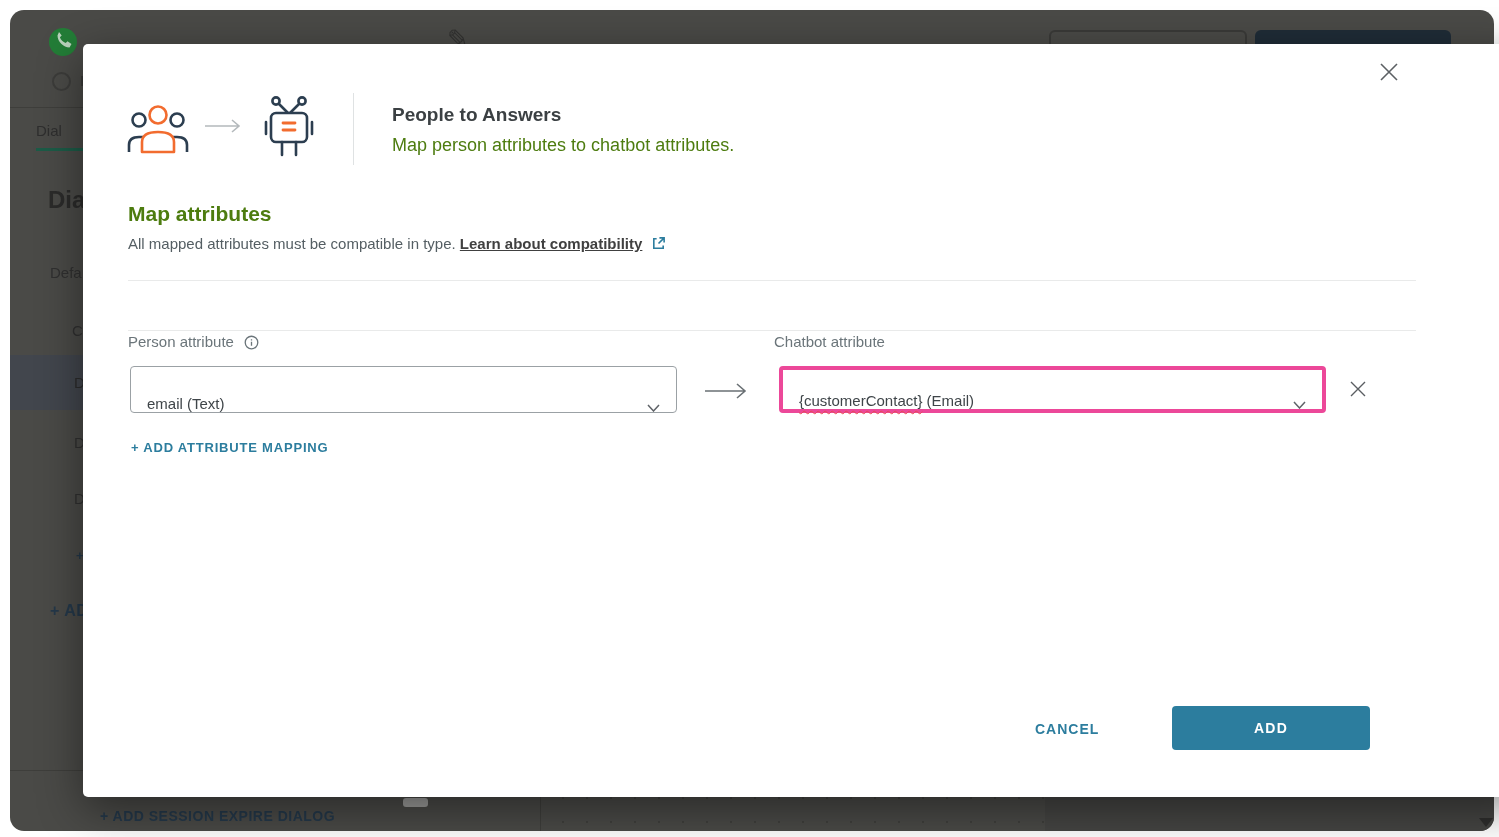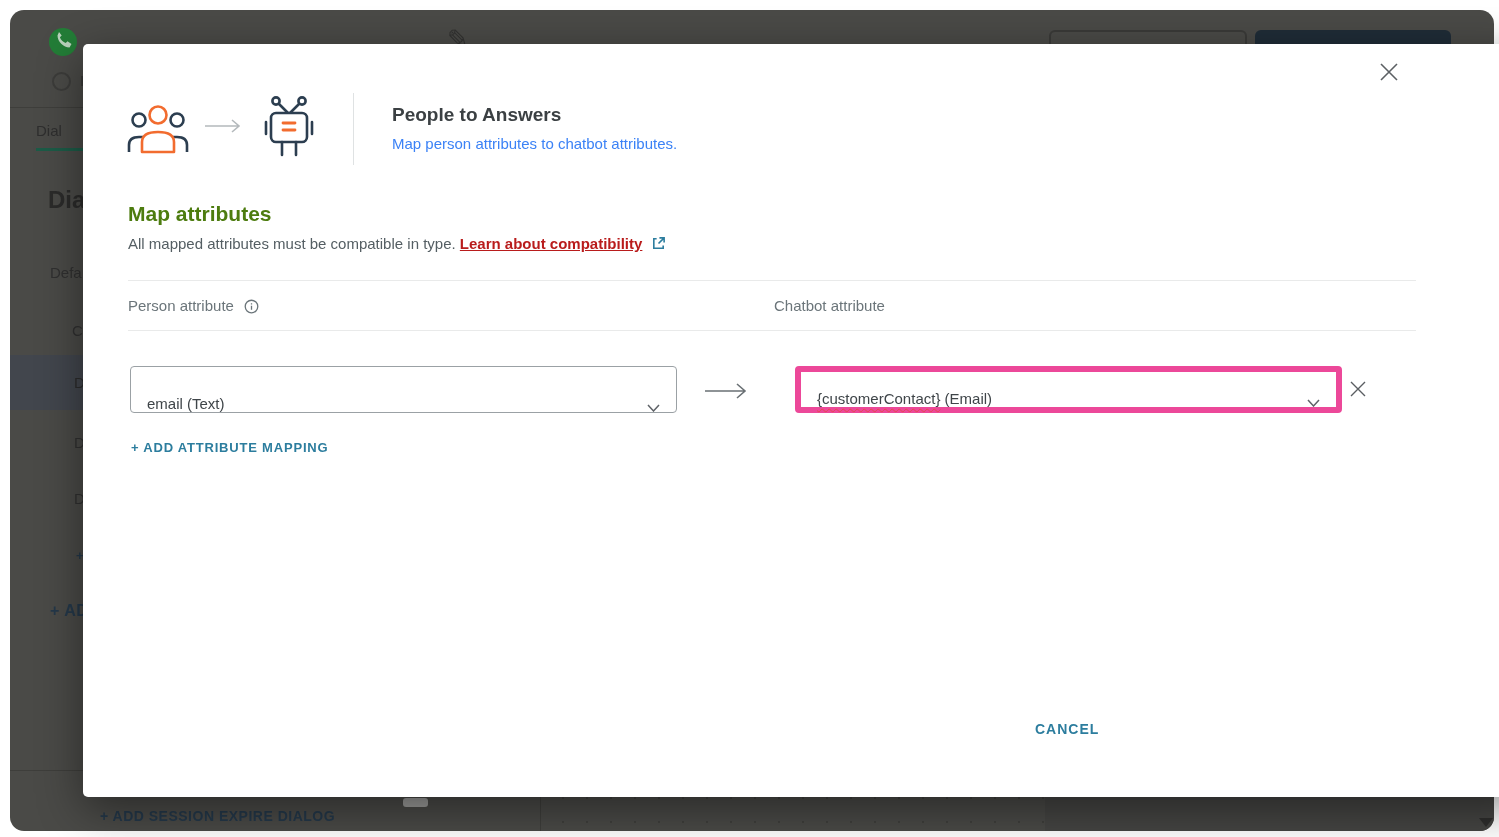--- a/index.html
+++ b/index.html
@@ -8,29 +8,29 @@
   .abs{position:absolute;}
   
   #app-dim{left:10px;top:10px;width:1484px;height:821px;background:#4a4a47;border-radius:14px;overflow:hidden;}
   .dimtext{color:#2e2e2d;}
   .dimline{background:#3e3e3b;}
   .dim-teal{color:#24384a;font-weight:bold;}
   
   #modal{left:83px;top:44px;width:1443px;height:753px;background:#fff;border-radius:5px;
          box-shadow:0 12px 45px rgba(0,0,0,.45);}
   .mod-h1{font-size:19px;font-weight:bold;color:#3b4043;}
-  .mod-sub{font-size:15px;color:#3b82f6;}
+  .mod-sub{font-size:18px;color:#4d7c0f;}
   .sec-h{font-size:21px;font-weight:bold;color:#4d7c0f;}
   .desc{font-size:15px;color:#545e63;}
-  .link{color:#b91c1c;font-weight:bold;text-decoration:underline;cursor:pointer;}
-  .colhead{font-size:15px;color:#6b757a;}
+  .link{color:#404040;font-weight:bold;text-decoration:underline;cursor:pointer;}
+  .colhead{font-size:15px;color:#6b757a;margin-top:36px;}
   .hr{background:#e9eaea;height:1px;}
   .select{background:#fff;border:1px solid #9ba1a5;border-radius:4px;height:47px;width:547px;
           display:flex;align-items:flex-end;padding:0 16px;box-sizing:border-box;font-size:15px;color:#3f4549;cursor:pointer;}
-  .select.focused{border:6px solid #ec4899;margin-left:16px;}
+  .select.focused{border:4px solid #ec4899;}
   .select .chev{margin-left:auto;}
   .wavy{text-decoration:underline wavy #e5484d 1px;text-underline-offset:4px;text-decoration-skip-ink:none;}
   .addmap{font-size:13px;font-weight:bold;letter-spacing:.8px;color:#2c7d9e;cursor:pointer;}
   .cancel{font-size:14px;font-weight:bold;letter-spacing:1px;color:#2c7d9e;cursor:pointer;}
   .addbtn{width:198px;height:44px;background:#2c7d9e;border:none;border-radius:4px;color:#fff;
           font-size:14px;font-weight:bold;letter-spacing:1.2px;cursor:pointer;font-family:"Liberation Sans",sans-serif;}
   
   #canvas-dots{background-image:radial-gradient(#3f3f3c 1.3px, transparent 1.5px);
                background-size:24px 24px;background-position:10px 8px;}
   
@@ -179,15 +179,16 @@
 
     <div class="abs" style="left:1266px;top:336px;width:18px;height:18px;cursor:pointer;">
       <svg width="18" height="18" viewBox="0 0 18 18">
         <path d="M2 2 L16 16 M16 2 L2 16" stroke="#5a5e62" stroke-width="1.4" fill="none"></path>
       </svg>
     </div>
 
     <div class="abs addmap" style="left:48px;top:396px;">+ ADD ATTRIBUTE MAPPING</div>
 
     <div class="abs cancel" style="left:952px;top:677px;">CANCEL</div>
+    <button class="abs addbtn" style="left:1089px;top:662px;">ADD</button>
   </div>
 
 </div>
 
 </body></html>

